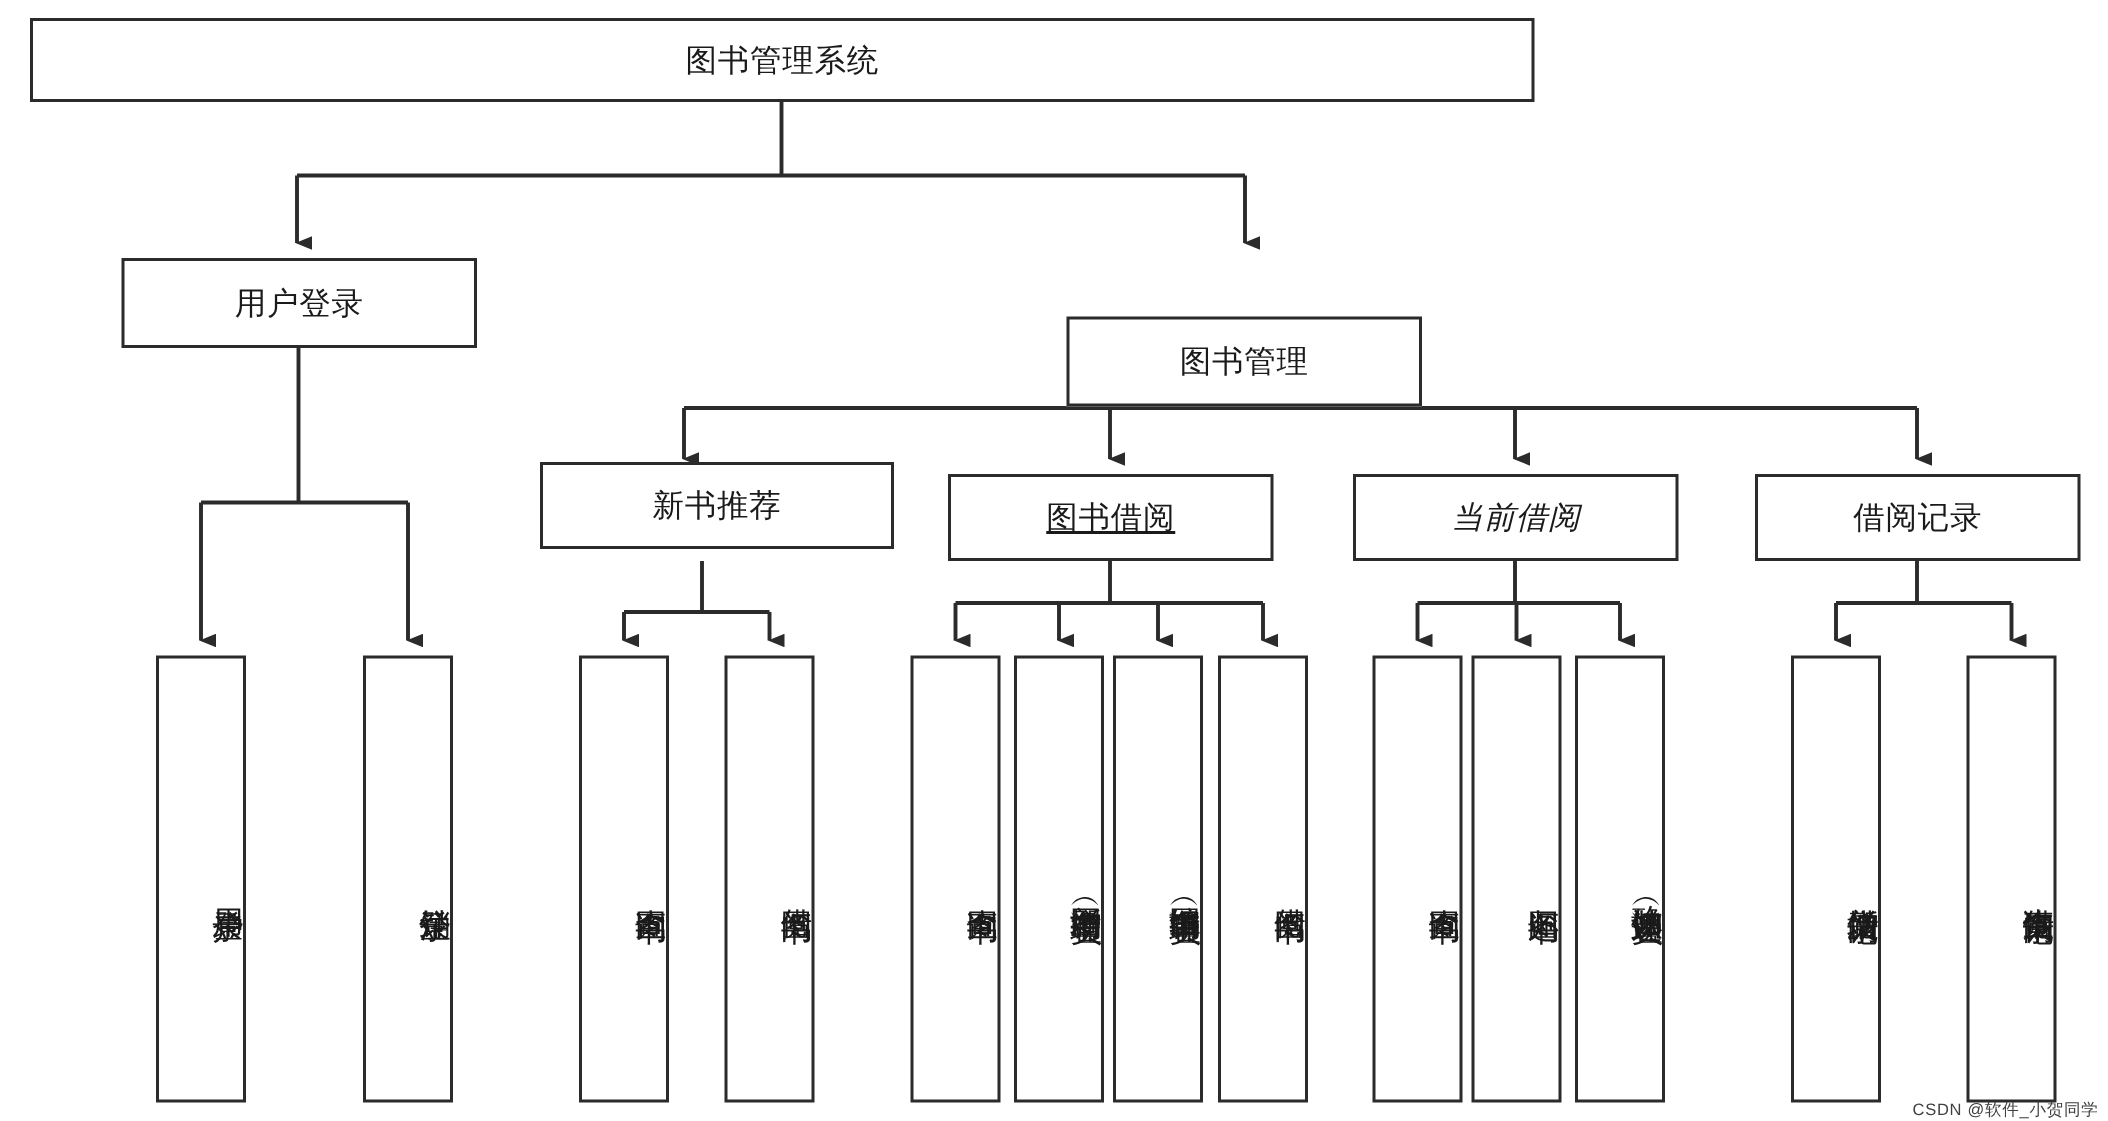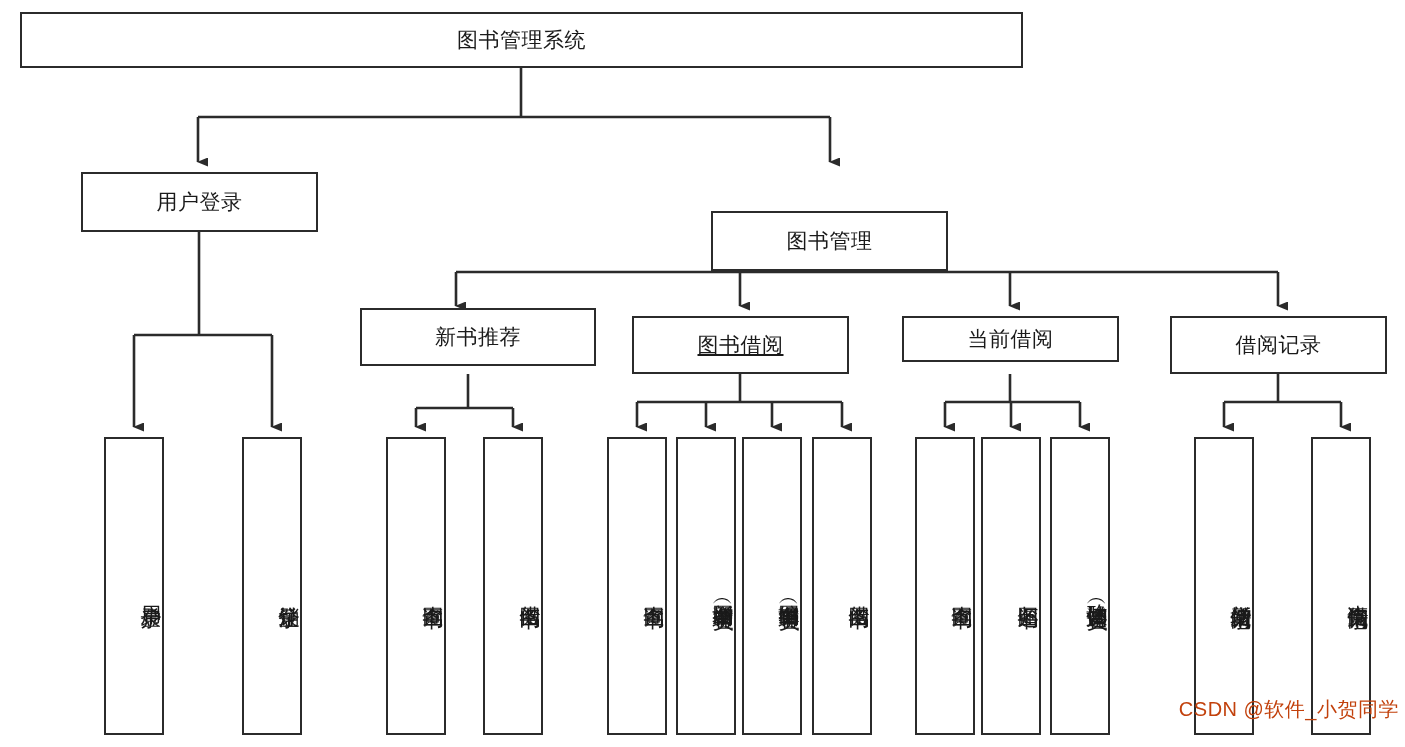--- a/index.html
+++ b/index.html
@@ -49,23 +49,23 @@
     padding-top: 10px;
     line-height: 1.05;
   }
   .node.vert > span {
     writing-mode: vertical-rl;
     text-orientation: upright;
   }
   #watermark {
     position: absolute;
     right: 6px;
-    bottom: 24px;
-    font-size: 20px;
-    color: #c2410c;
+    bottom: 0;
+    font-size: 11px;
+    color: #404040;
     letter-spacing: 0.5px;
     white-space: nowrap;
   }
 </style>
 </head>
 <body>
 
 <div id="canvas">
 
   <svg id="edges" viewBox="0 0 1405 747">
@@ -128,21 +128,21 @@
   <div class="node horiz" style="left:711px; top:172px; width:237px; height:60px;margin-top:39px;">
     <span>图书管理</span>
   </div>
 
   <div class="node horiz" style="left:360px; top:308px; width:236px; height:58px;">
     <span>新书推荐</span>
   </div>
   <div class="node horiz" style="left:632px; top:316px; width:217px; height:58px;text-decoration:underline;">
     <span>图书借阅</span>
   </div>
-  <div class="node horiz" style="left:902px; top:316px; width:217px; height:46px;">
+  <div class="node horiz" style="left:902px; top:316px; width:217px; height:58px;font-style:italic;">
     <span>当前借阅</span>
   </div>
   <div class="node horiz" style="left:1170px; top:316px; width:217px; height:58px;">
     <span>借阅记录</span>
   </div>
 
   <div class="node vert" style="left:104px; top:437px; width:60px; height:298px;">
     <span>用户登录</span>
   </div>
   <div class="node vert" style="left:242px; top:437px; width:60px; height:298px;">

